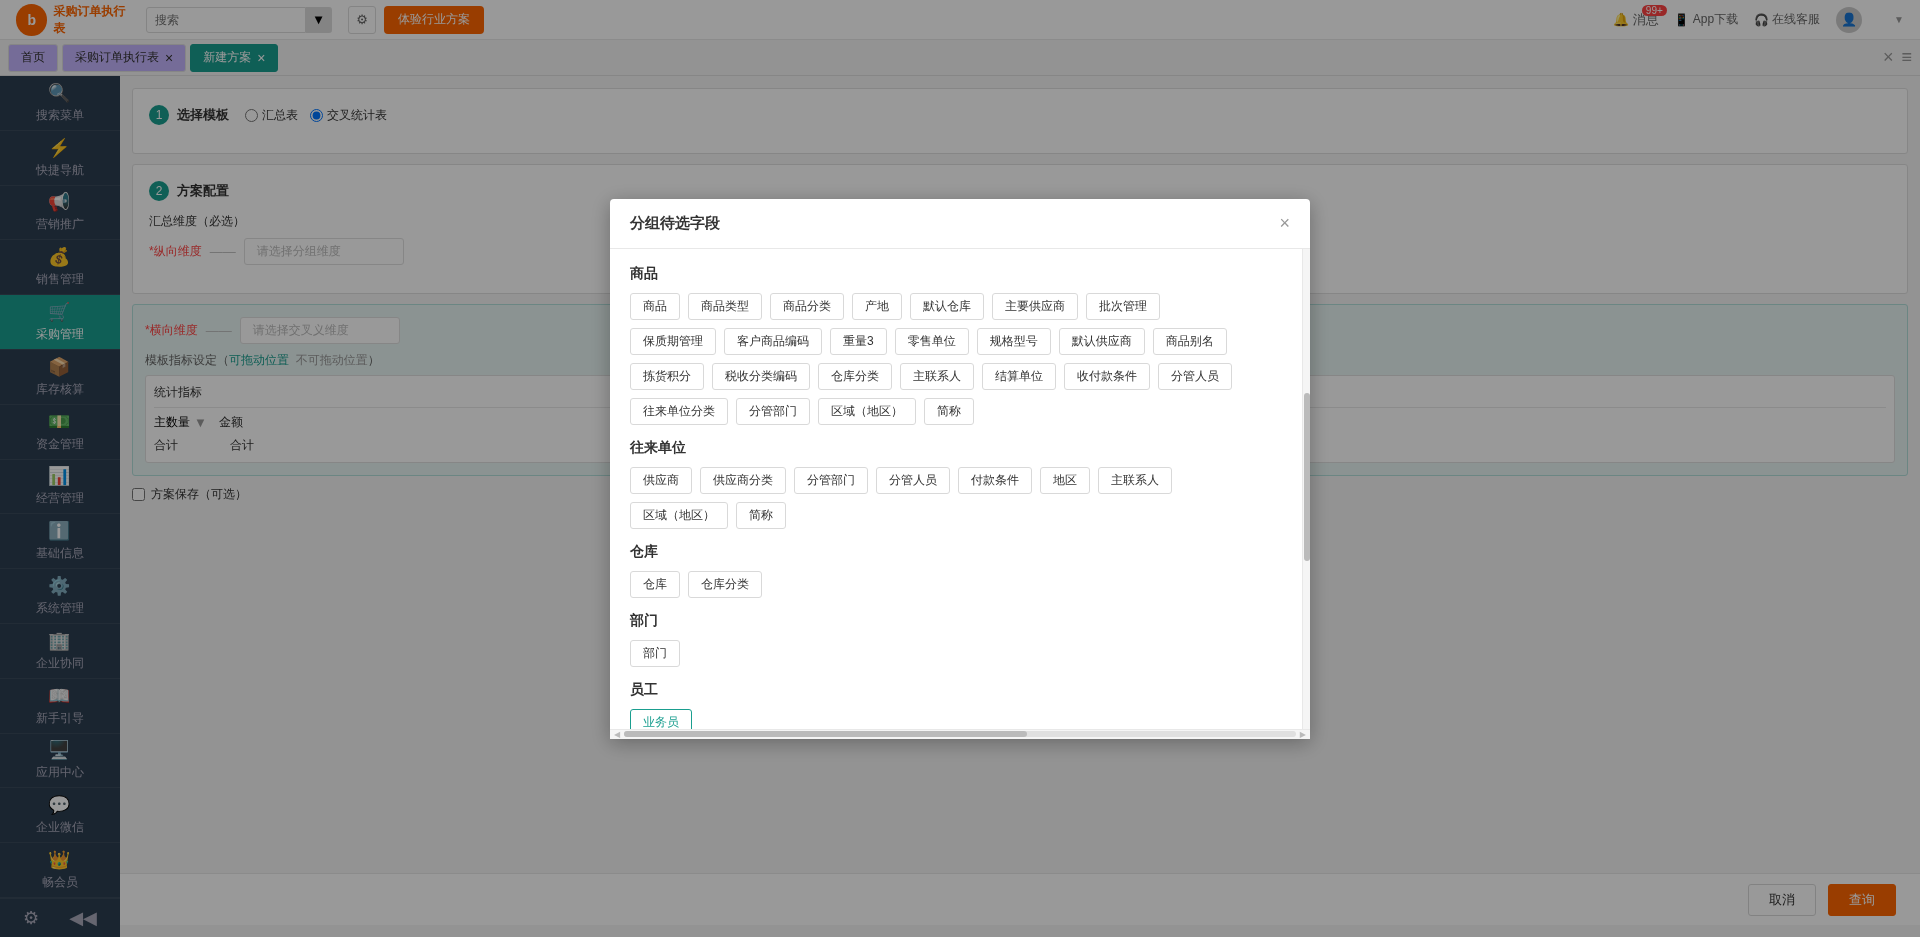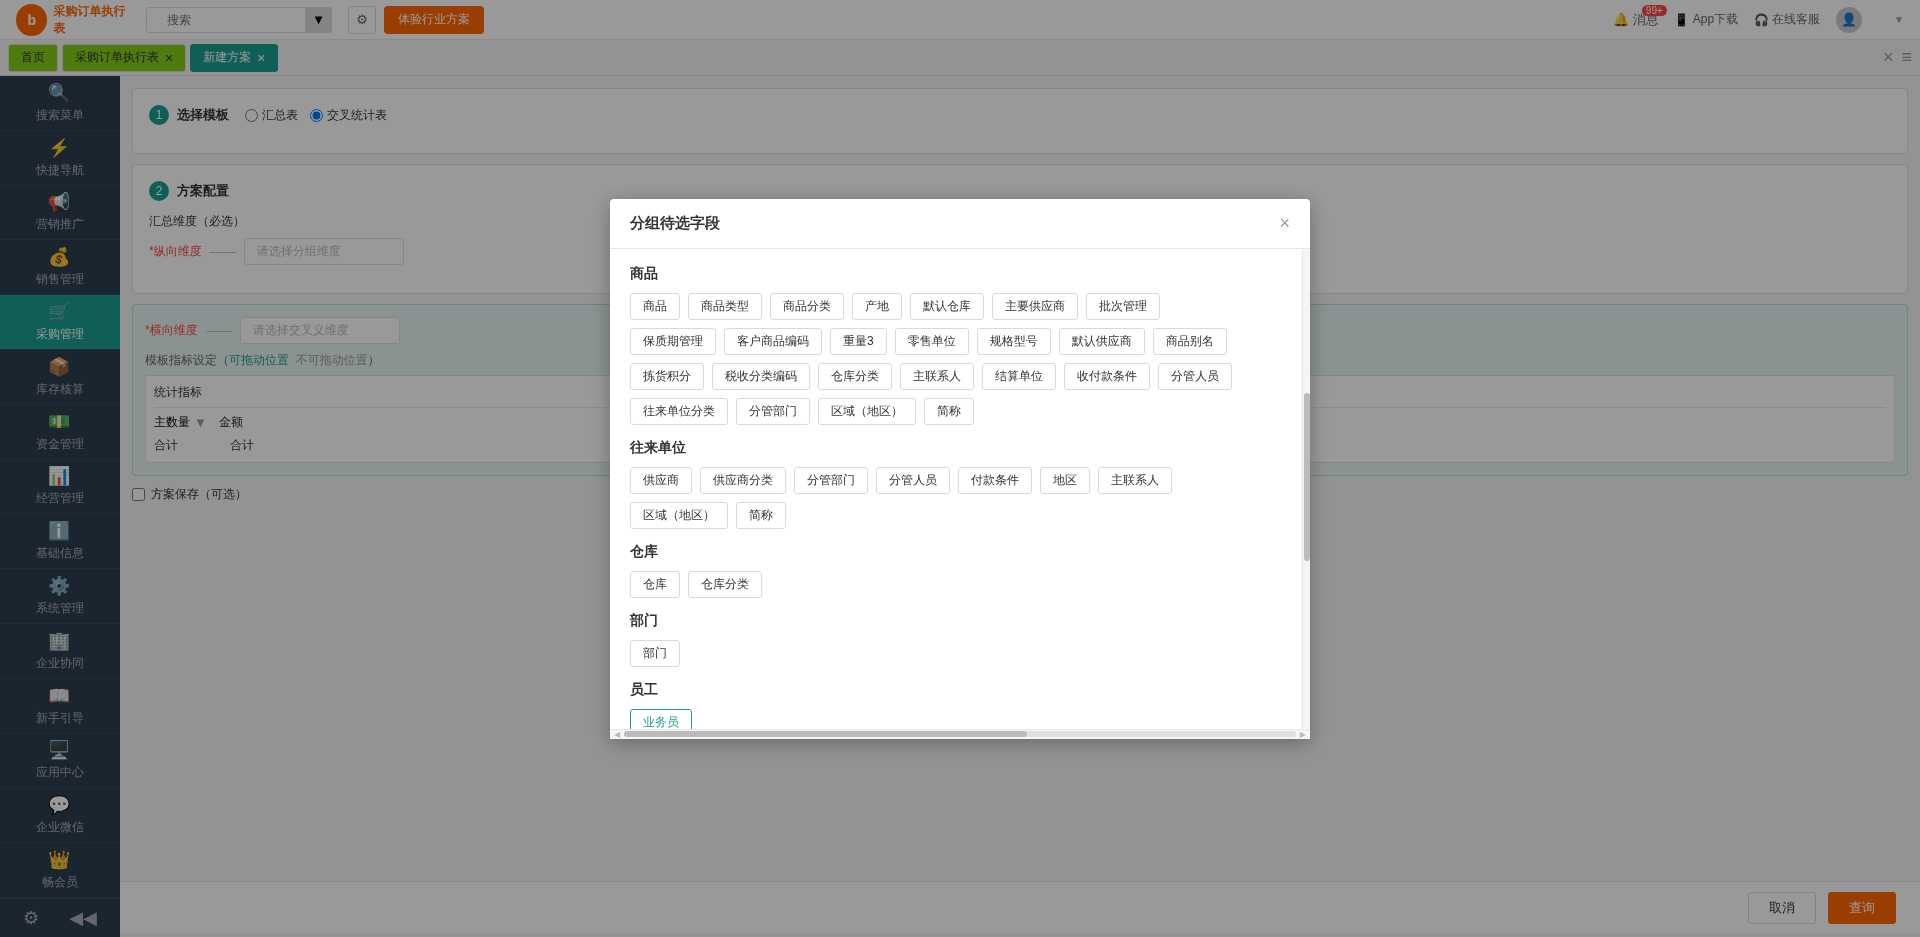--- a/index.html
+++ b/index.html
@@ -59,21 +59,21 @@
       height: 36px;
       background: #f5f5f5;
       border-bottom: 1px solid #e0e0e0;
       display: flex;
       align-items: center;
       padding: 0 8px;
     }
     .tab-item {
       height: 28px; padding: 0 12px; display: flex; align-items: center; gap: 6px;
       border: 1px solid #e0e0e0; border-radius: 3px; margin-right: 4px;
-      background: #84cc16; cursor: pointer; font-size: 12px; color: #333;
+      background: #c4b5fd; cursor: pointer; font-size: 12px; color: #333;
     }
     .tab-item.active { background: #1a9e8f; color: #fff; border-color: #1a9e8f; }
     .tab-close { font-size: 14px; color: inherit; cursor: pointer; }
 
     
     .main-wrapper { display: flex; height: calc(937px - 40px - 36px); }
 
     
     .sidebar {
       width: 120px; background: #2c3e50; flex-shrink: 0;
@@ -139,36 +139,36 @@
     
     .btn-cancel {
       background: #fff; border: 1px solid #d9d9d9; color: #333; padding: 6px 20px;
       border-radius: 3px; cursor: pointer; font-size: 13px;
     }
     .btn-confirm {
       background: #ff6600; border: 1px solid #ff6600; color: #fff; padding: 6px 20px;
       border-radius: 3px; cursor: pointer; font-size: 13px;
     }
     .bottom-action-bar {
-      position: fixed; bottom: 4px; right: 0; left: 120px;
+      position: fixed; bottom: 12px; right: 0; left: 120px;
       height: 52px; background: #fff; border-top: 1px solid #e8e8e8;
       display: flex; align-items: center; justify-content: flex-end;
       padding: 0 24px; gap: 12px; z-index: 100;
     }
   </style>
 </head>
 <body>
 
 <div class="top-header">
   <div class="logo-area">
     <div class="logo-icon">b</div>
     <span class="logo-text">采购订单执行表</span>
   </div>
   <div class="header-search">
-    <input type="text" style="width: 160px; height: 26px; border: 1px solid rgb(221, 221, 221); border-radius: 3px 0px 0px 3px; padding: 0px 20px; font-size: 12px; outline: none;" placeholder="搜索">
+    <input type="text" style="width: 160px; height: 26px; border: 1px solid rgb(221, 221, 221); border-radius: 3px 0px 0px 3px; padding: 0px 8px; font-size: 12px; outline: none;" placeholder="搜索">
     <button class="header-search-btn">▼</button>
   </div>
   <div class="header-mid">
     <div class="gear-btn">⚙</div>
     <button class="experience-btn">体验行业方案</button>
   </div>
   <div class="header-right">
     <div class="notification-btn">
       <span>🔔</span>
       <span>消息</span>

